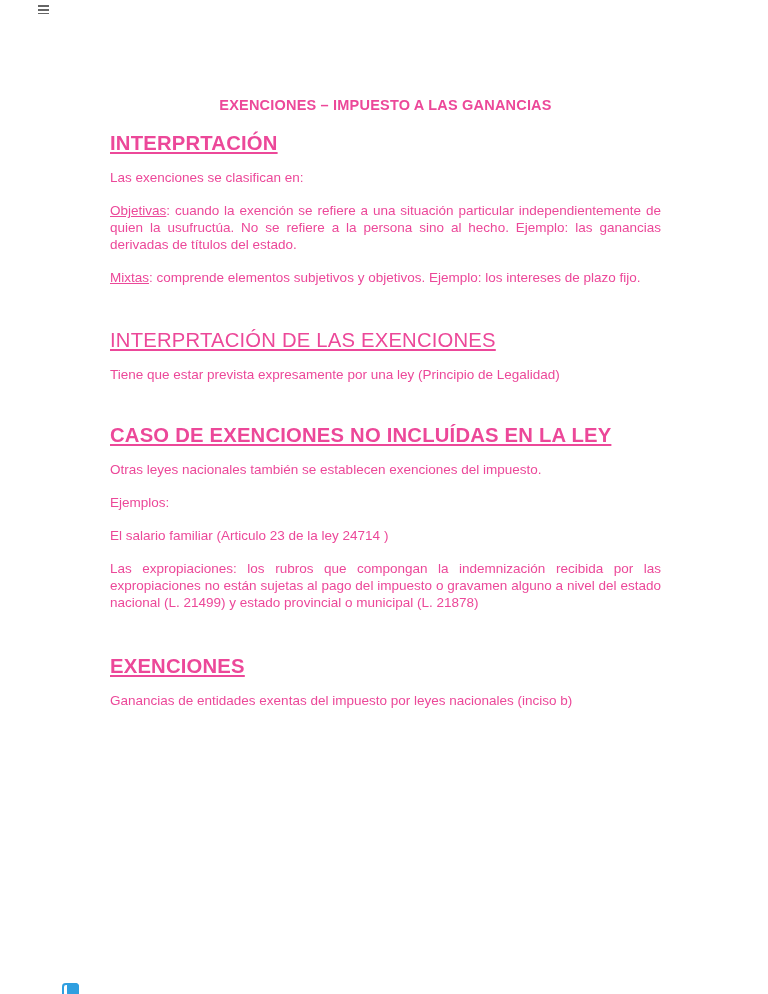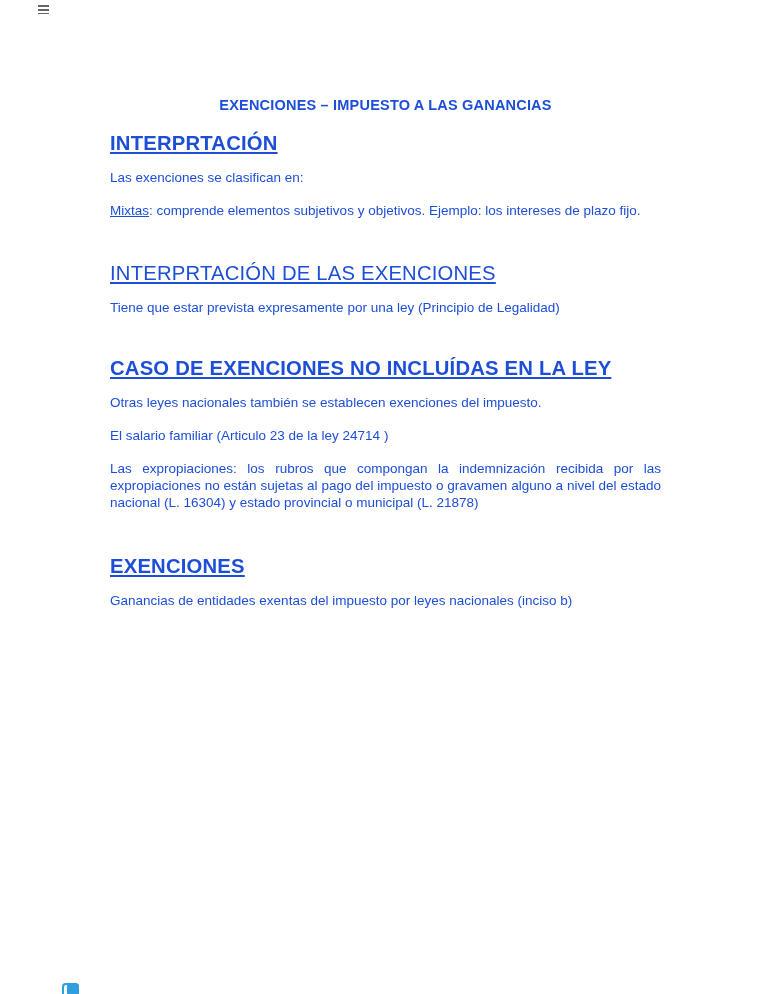--- a/index.html
+++ b/index.html
@@ -16,21 +16,21 @@
     background: #ffffff;
     overflow: hidden;
   }
   .content {
     position: absolute;
     left: 110px;
     top: 97px;
     width: 551px;
     font-size: 13.5px;
     line-height: 17px;
-    color: #1d4ed8;
+    color: #ec4899;
   }
   .title {
     font-size: 14.5px;
     font-weight: bold;
     text-align: center;
     margin-bottom: 21px;
     letter-spacing: 0.2px;
   }
   .para { margin-bottom: 16px; }
   .justify { text-align: justify; }
@@ -76,35 +76,37 @@
   <div class="content">
 
     <h1 class="title">EXENCIONES – IMPUESTO A LAS GANANCIAS</h1>
 
 
     <h2 class="heading">INTERPRTACIÓN</h2>
 
     <p class="para">Las exenciones se clasifican en:</p>
 
 
+    <p class="para justify"><span class="lead">Objetivas</span><span>: cuando la exención se refiere a una situación particular independientemente de quien la usufructúa. No se refiere a la persona sino al hecho. Ejemplo: las ganancias derivadas de títulos del estado.</span></p>
 
     <p class="para justify"><span class="lead">Mixtas</span><span>: comprende elementos subjetivos y objetivos. Ejemplo: los intereses de plazo fijo.</span></p>
 
     <h2 class="heading light gap-1">INTERPRTACIÓN DE LAS EXENCIONES</h2>
 
     <p class="para">Tiene que estar prevista expresamente por una ley (Principio de Legalidad)</p>
 
     <h2 class="heading gap-2">CASO DE EXENCIONES NO INCLUÍDAS EN LA LEY</h2>
 
     <p class="para">Otras leyes nacionales también se establecen exenciones del impuesto.</p>
 
+    <p class="para">Ejemplos:</p>
 
     <p class="para">El salario familiar (Articulo 23 de la ley 24714 )</p>
 
-    <p class="para justify">Las expropiaciones: los rubros que compongan la indemnización recibida por las expropiaciones no están sujetas al pago del impuesto o gravamen alguno a nivel del estado nacional (L. 16304) y estado provincial o municipal (L. 21878)</p>
+    <p class="para justify">Las expropiaciones: los rubros que compongan la indemnización recibida por las expropiaciones no están sujetas al pago del impuesto o gravamen alguno a nivel del estado nacional (L. 21499) y estado provincial o municipal (L. 21878)</p>
 
     <h2 class="heading gap-3">EXENCIONES</h2>
 
 
 
     <p class="para">Ganancias de entidades exentas del impuesto por leyes nacionales (inciso b)</p>
 
   </div>
 
   <div class="watermark"></div>

